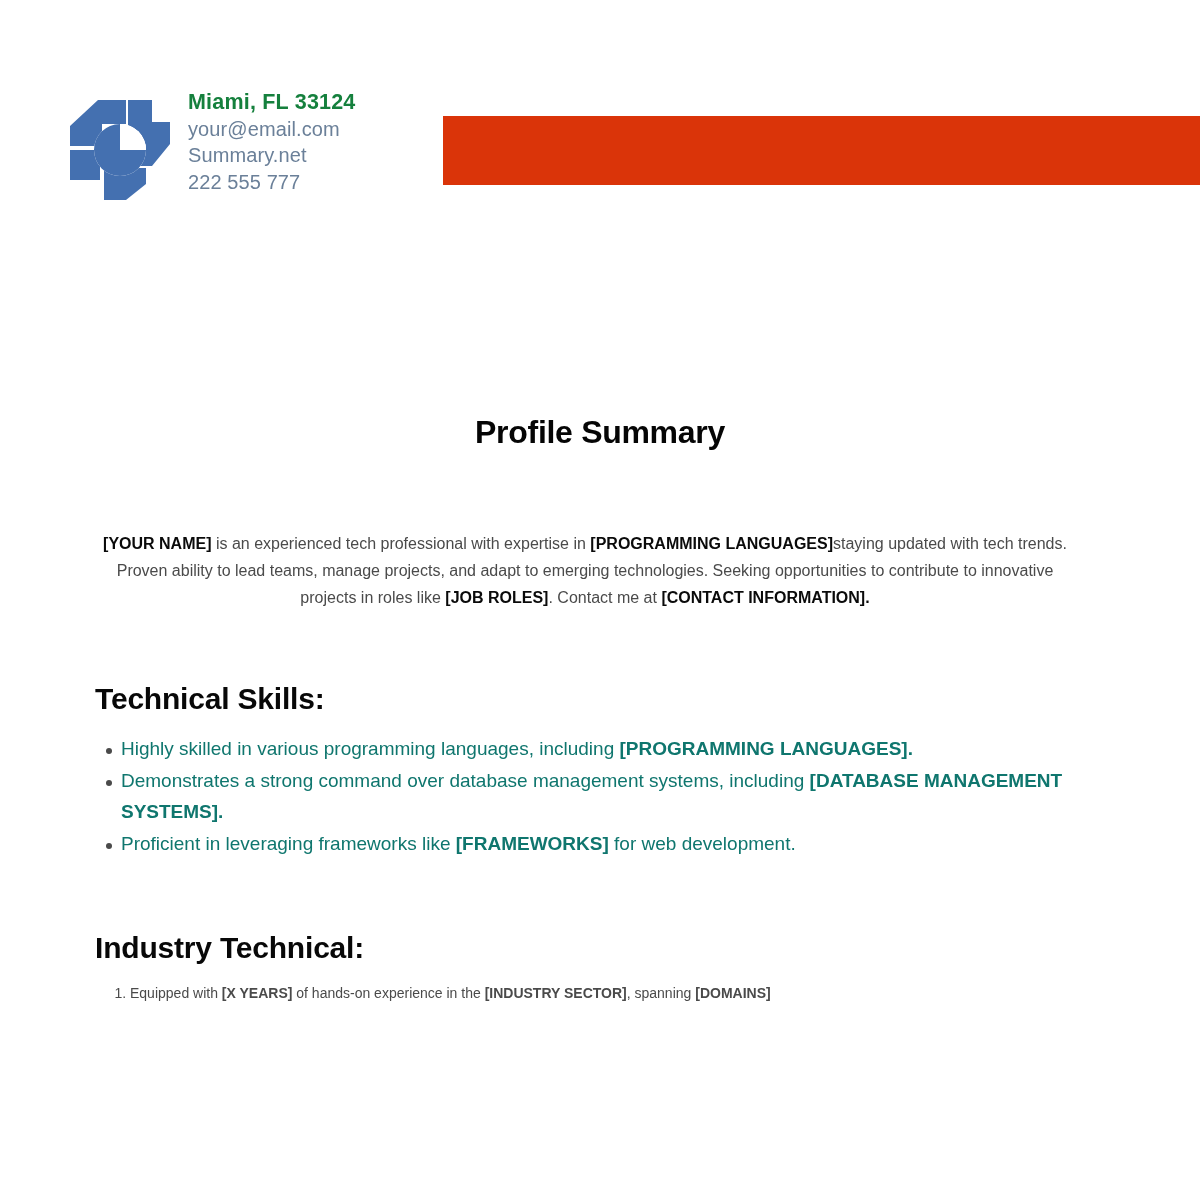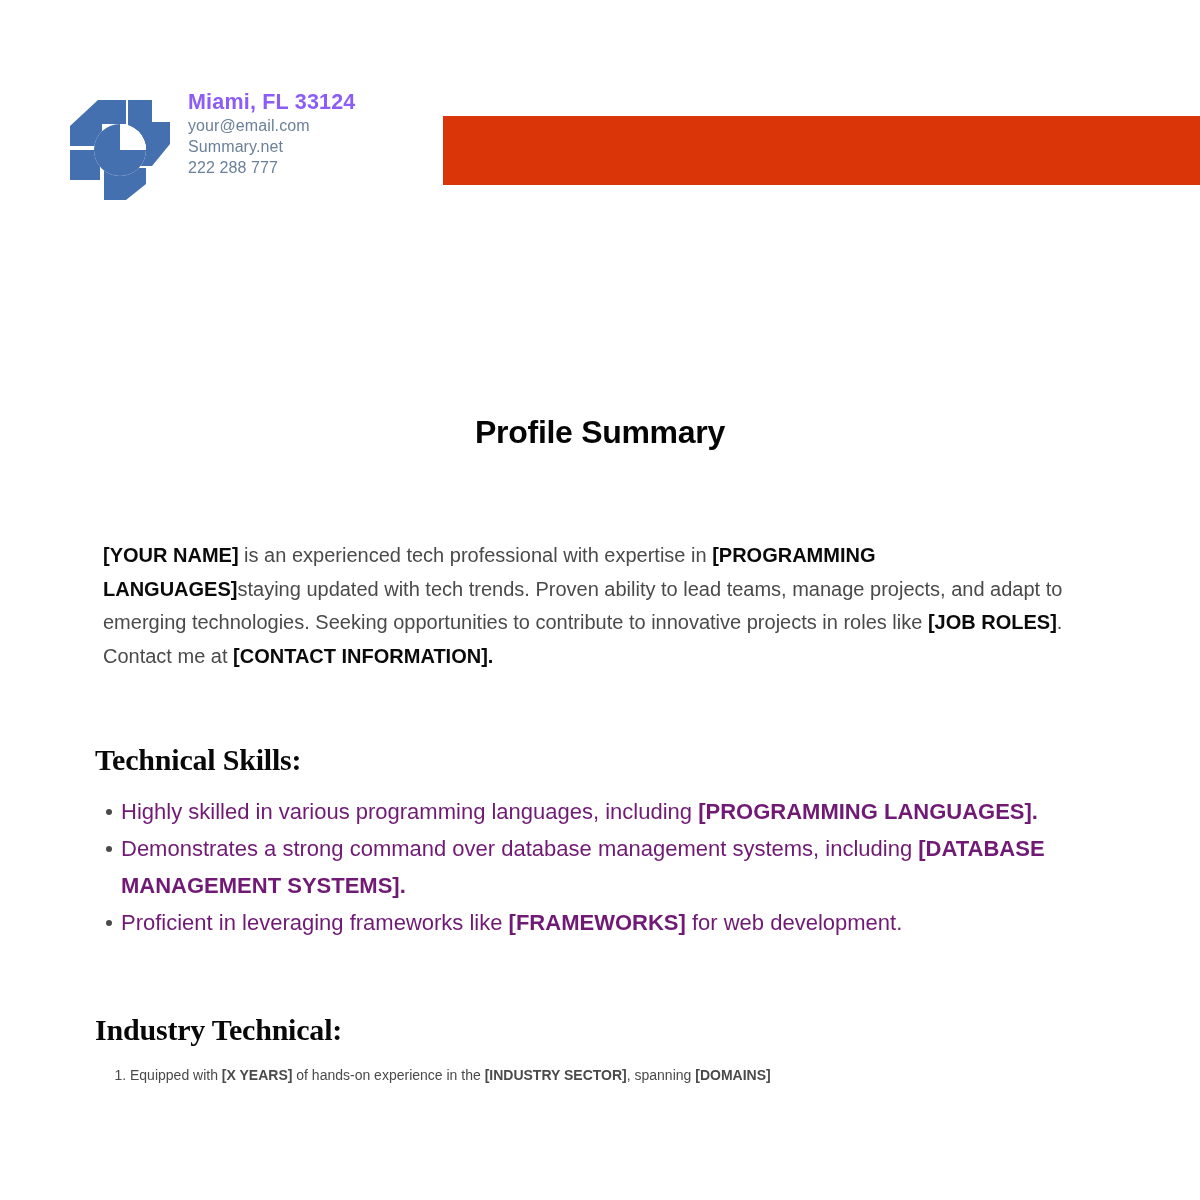--- a/index.html
+++ b/index.html
@@ -41,28 +41,28 @@
   }
   .logo svg { display: block; width: 104px; height: 104px; }
 
   .contact-block {
     position: absolute;
     left: 188px;
     top: 88px;
     line-height: 1.31;
   }
   .contact-line {
-    font-size: 16px;
+    font-size: 20px;
     color: #6b8099;
     letter-spacing: 0.1px;
     white-space: nowrap;
   }
   .contact-line.primary {
     font-weight: bold;
-    color: #8b5cf6;
+    color: #15803d;
     font-size: 21.5px;
     letter-spacing: 0.2px;
   }
 
   .red-bar {
     position: absolute;
     left: 443px;
     top: 116px;
     width: 757px;
     height: 69px;
@@ -90,50 +90,49 @@
   }
 
   .content {
     position: absolute;
     left: 95px;
     top: 531px;
     width: 980px;
   }
 
   .lede {
-    font-size: 20px;
+    font-size: 16px;
     line-height: 1.68;
     color: #4a4a4a;
-    margin: 8px;
-    text-align: left;
+    margin: 0;
+    text-align: center;
   }
   .lede b, .bullet b, .num-item b { color: #0a0a0a; font-weight: bold; }
 
   .section-heading {
     font-size: 30px;
     font-weight: bold;
     color: #080808;
     letter-spacing: -0.2px;
     margin: 0;
-    font-family: Liberation Serif, serif;
   }
 
   .heading-tech { margin-top: 70px; }
   .heading-industry { margin-top: 71px; }
 
   ul.bullets {
     margin: 17px 0 0 0;
     padding: 0 0 0 26px;
     list-style: none;
   }
   ul.bullets > li {
     position: relative;
-    font-size: 22px;
+    font-size: 19px;
     line-height: 1.68;
-    color: #701a75;
+    color: #0f766e;
     padding-left: 0;
     margin: 0;
   }
   ul.bullets > li::before {
     content: "";
     position: absolute;
     left: -15px;
     top: 15px;
     width: 6px;
     height: 6px;
@@ -174,21 +173,21 @@
         <path d="M52 26 A26 26 0 0 1 78 52 L52 52 Z" fill="#ffffff"></path>
         <path d="M52 52 L52 26 A26 26 0 0 1 78 52 Z" fill="#ffffff"></path>
         <path d="M52 52 L78 52 A26 26 0 1 1 52 26 Z" fill="#4470b0"></path>
       </svg>
     </div>
 
     <div class="contact-block">
       <div class="contact-line primary">Miami, FL 33124</div>
       <div class="contact-line">your@email.com</div>
       <div class="contact-line">Summary.net</div>
-      <div class="contact-line">222 288 777</div>
+      <div class="contact-line">222 555 777</div>
     </div>
 
     <div class="red-bar"></div>
   </div>
 
   <div class="doc">
 
     <div class="doc-title">Profile Summary</div>
 
     <div class="content">

